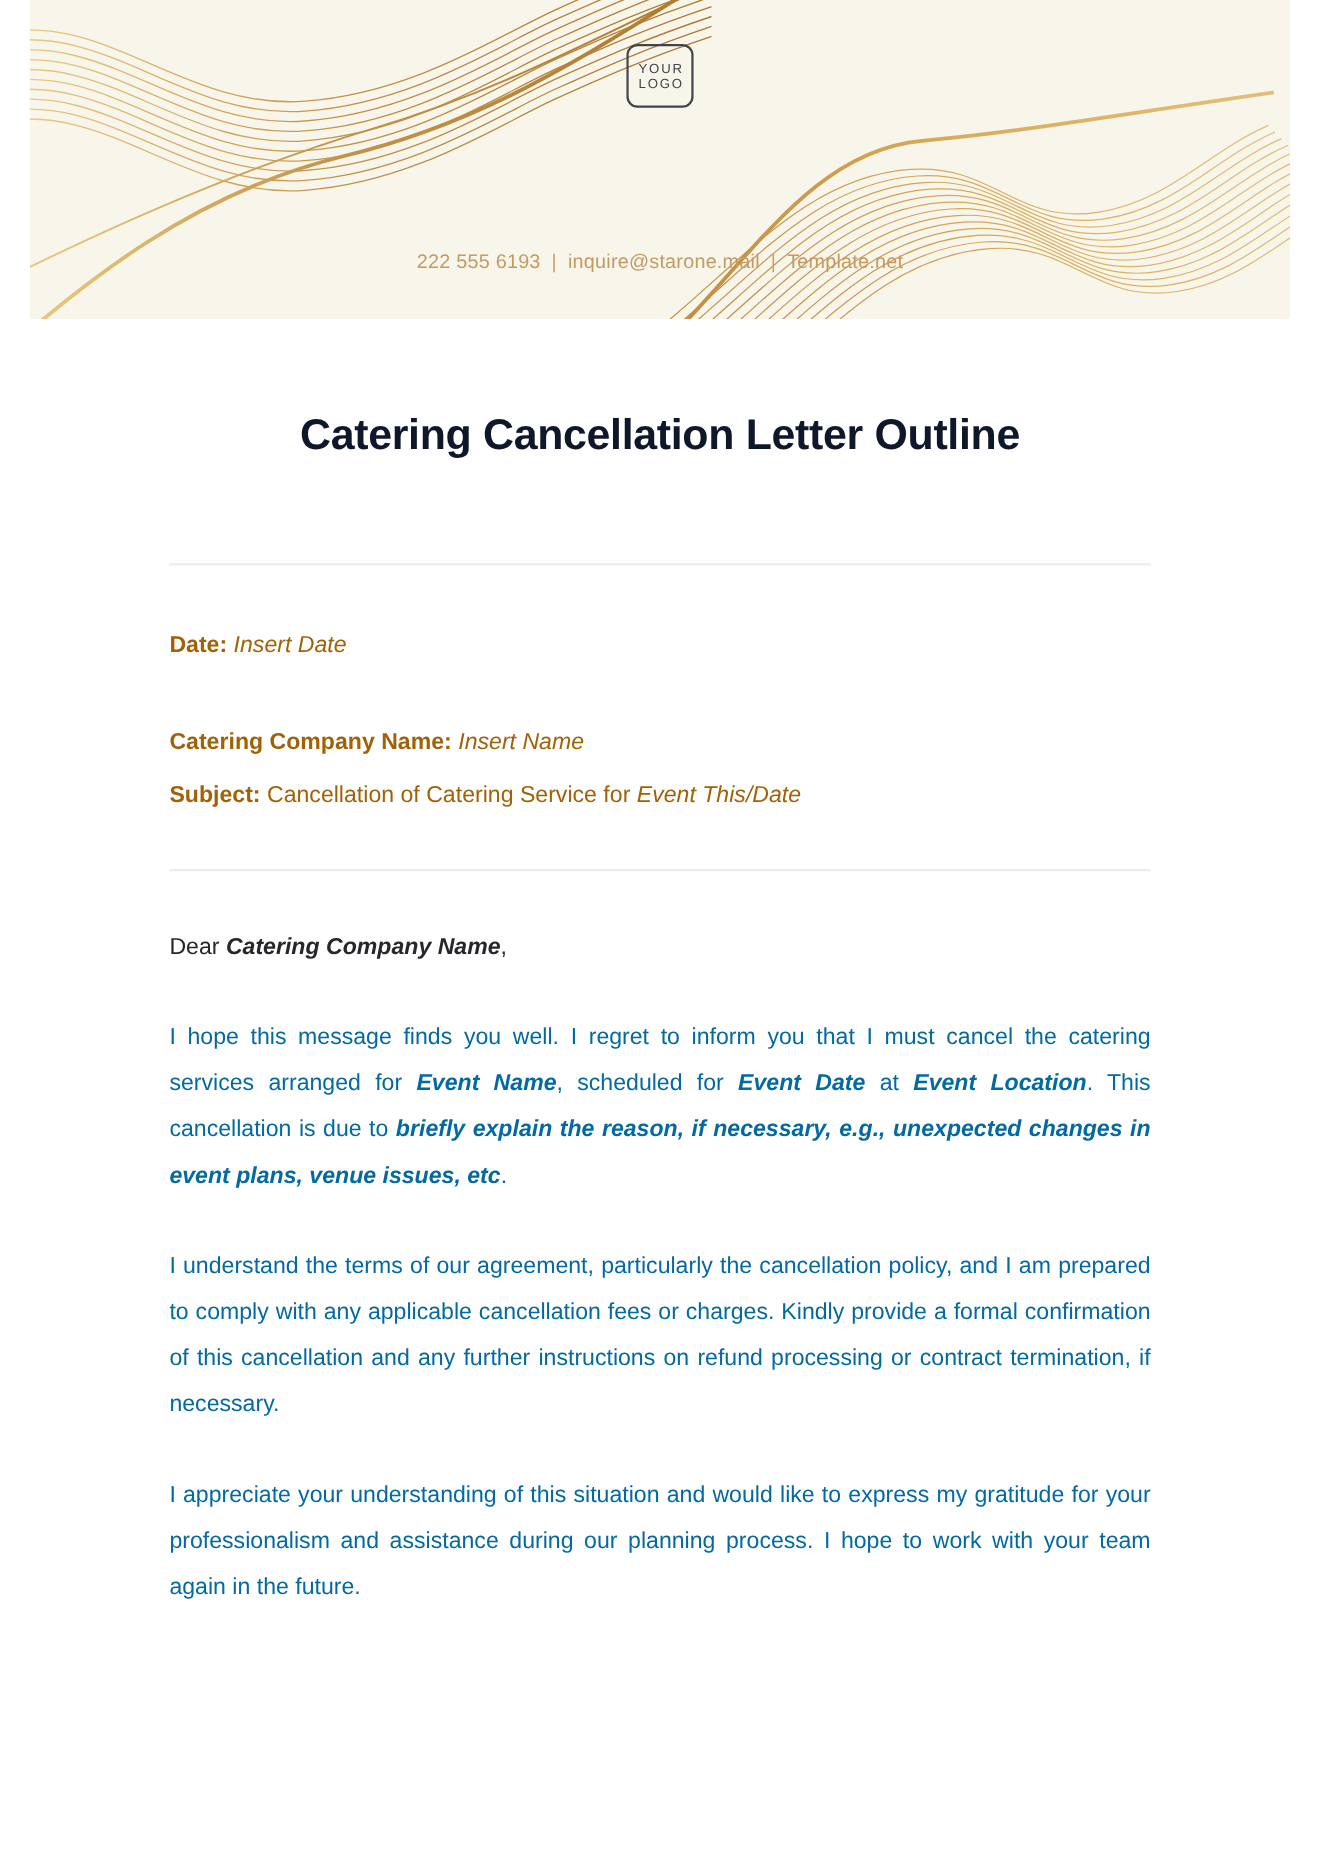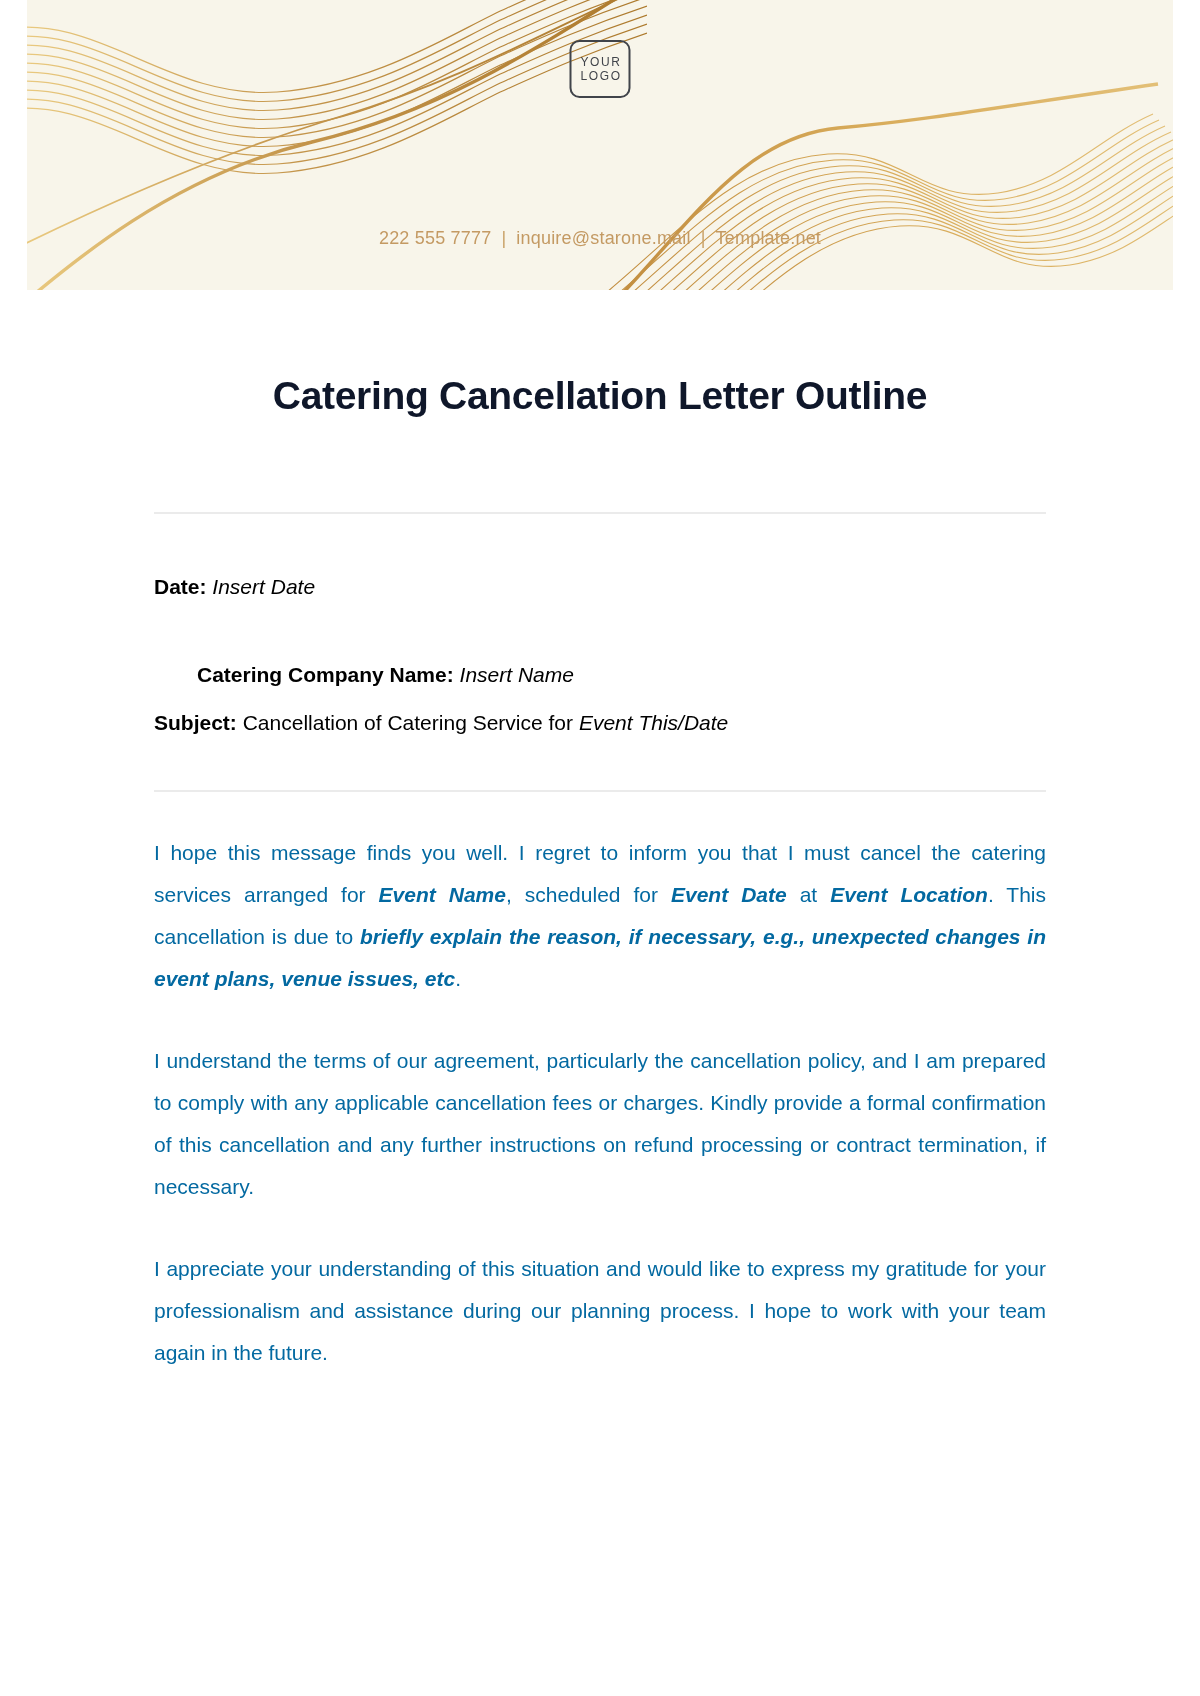--- a/index.html
+++ b/index.html
@@ -77,24 +77,24 @@
   .divider {
     border: none;
     border-top: 2px solid #ebebeb;
     margin-top: 92px;
   }
   .divider-2 { margin-top: 46px; }
 
   .meta-line {
     font-size: 21px;
     line-height: 42px;
-    color: #000000;
+    color: #a16207;
   }
   .date-line { margin-top: 52px; }
-  .company-name-line { margin-top: 46px; margin-left: 43px; }
+  .company-name-line { margin-top: 46px; }
   .company-address-line { margin-top: 3px; }
   .subject-line { margin-top: 6px; }
   .meta-line strong { font-weight: 700; }
   .meta-line em { font-style: italic; }
 
   .salutation {
     margin-top: 48px;
     font-size: 21px;
     line-height: 42px;
   }
@@ -167,21 +167,21 @@
         <use href="#wr" transform="translate(72,72)"></use>
       </g>
       <path d="M-20,265 C80,180 135,62 245,52 C325,45 380,35 565,8" stroke="url(#goldB)" stroke-width="3.4" fill="none"></path>
     </svg>
 
     <div class="logo-box">
       <div>YOUR</div>
       <div>LOGO</div>
     </div>
 
-    <div class="contact-line"><span>222 555 7777</span><span class="sep">|</span><span>inquire@starone.mail</span><span class="sep">|</span><span>Template.net</span></div>
+    <div class="contact-line"><span>222 555 6193</span><span class="sep">|</span><span>inquire@starone.mail</span><span class="sep">|</span><span>Template.net</span></div>
   </header>
 
   <main class="content">
 
     <h1 class="doc-title">Catering Cancellation Letter Outline</h1>
 
     <hr class="divider">
 
     <p class="meta-line date-line">
       <strong>Date:</strong>
@@ -195,20 +195,21 @@
 
 
     <p class="meta-line subject-line">
       <strong>Subject:</strong>
       <span>Cancellation of Catering Service for</span>
       <em>Event This/Date</em>
     </p>
 
     <hr class="divider divider-2">
 
+    <p class="salutation"><span>Dear </span><span class="bi">Catering Company Name</span><span>,</span></p>
 
     <p class="body-paragraph"><span class="seg-regular">I hope this message finds you well. I regret to inform you that I must cancel the catering services arranged for </span><span class="seg-bold-italic">Event Name</span><span class="seg-regular">, scheduled for </span><span class="seg-bold-italic">Event Date</span><span class="seg-regular"> at </span><span class="seg-bold-italic">Event Location</span><span class="seg-regular">. This cancellation is due to </span><span class="seg-bold-italic">briefly explain the reason, if necessary, e.g., unexpected changes in event plans, venue issues, etc</span><span class="seg-regular">.</span></p>
 
     <p class="body-paragraph"><span class="seg-regular">I understand the terms of our agreement, particularly the cancellation policy, and I am prepared to comply with any applicable cancellation fees or charges. Kindly provide a formal confirmation of this cancellation and any further instructions on refund processing or contract termination, if necessary.</span></p>
 
     <p class="body-paragraph"><span class="seg-regular">I appreciate your understanding of this situation and would like to express my gratitude for your professionalism and assistance during our planning process. I hope to work with your team again in the future.</span></p>
 
   </main>
 </div>
 

